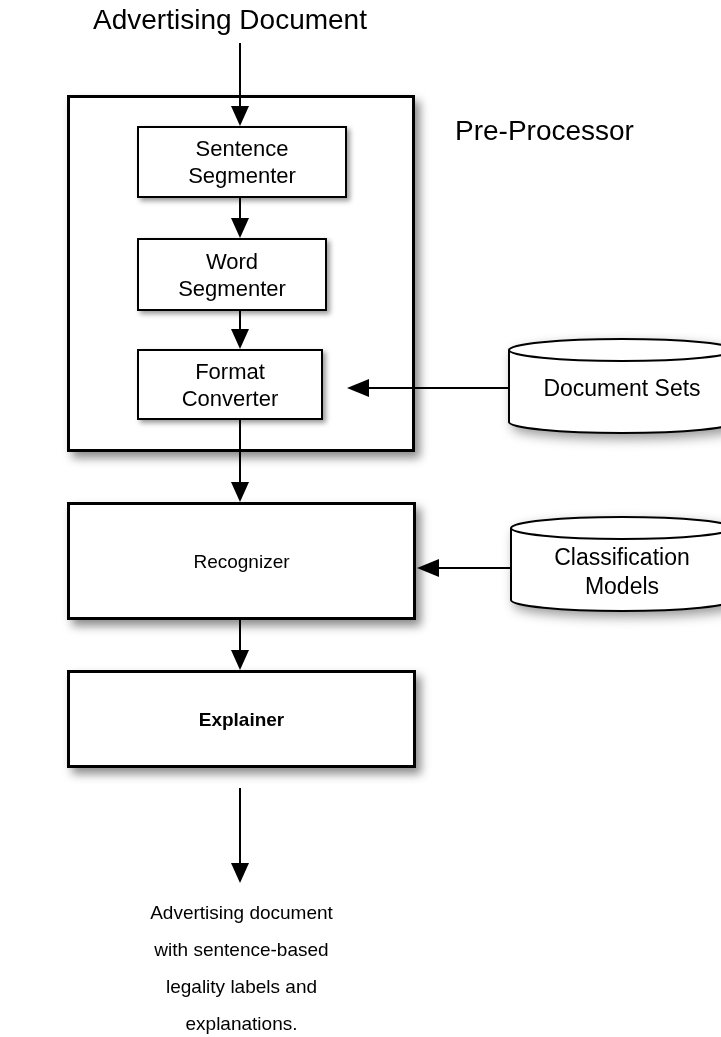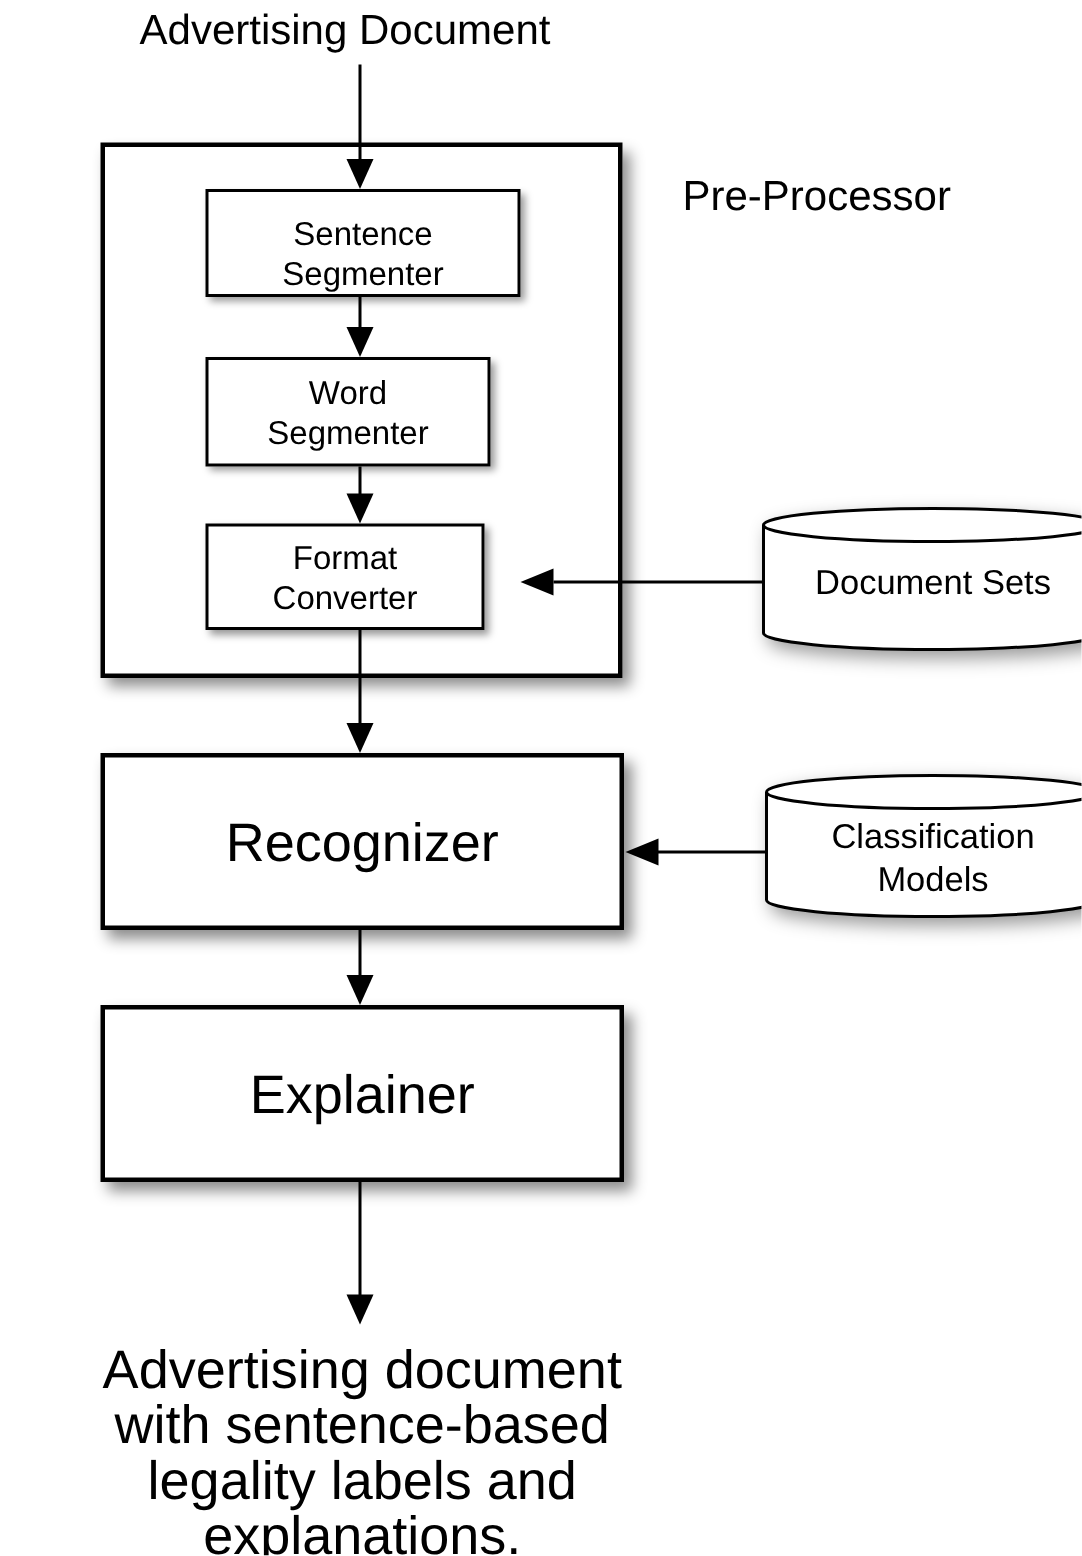--- a/index.html
+++ b/index.html
@@ -26,21 +26,21 @@
     align-items: center;
     justify-content: center;
     text-align: center;
     white-space: pre-line;
     z-index: 1;
   }
   .node.outer { border-width: 3px; z-index: 0; }
   .shadow-big   { box-shadow: 5px 6px 9px rgba(0,0,0,0.45); }
   .shadow-small { box-shadow: 3px 3px 5px rgba(0,0,0,0.40); }
 
-  .label-lg { font-size: 36px; line-height: 33px; }
+  .label-lg { font-size: 19px; line-height: 33px; }
   .label-md { font-size: 22px; line-height: 27px; }
   .heading  { font-size: 28px; line-height: 33px; }
 
   
   .vline { position: absolute; width: 2px; background: #000; z-index: 5; }
   .hline { position: absolute; height: 2px; background: #000; z-index: 5; }
   .head-down {
     position: absolute; width: 0; height: 0; z-index: 5;
     border-left: 9px solid transparent;
     border-right: 9px solid transparent;
@@ -71,21 +71,21 @@
   <div class="txt center heading" style="left:29px; top:3px; width:312px;">Advertising Document</div>
 
   <div>
     <div class="vline" style="left:194px; top:43px; height:66px;"></div>
     <div class="head-down" style="left:186px; top:106px;"></div>
   </div>
 
   <div class="node outer shadow-big" style="left:22px; top:95px; width:348px; height:357px;"></div>
   <div class="txt heading" style="left:410px; top:114px;">Pre-Processor</div>
 
-  <div class="node shadow-small label-md" style="left:92px; top:126px; width:210px; height:72px;align-items:flex-end;">
+  <div class="node shadow-small label-md" style="left:92px; top:126px; width:210px; height:72px;">
     <span>Sentence
 Segmenter</span>
   </div>
 
   <div>
     <div class="vline" style="left:194px; top:198px; height:22px;"></div>
     <div class="head-down" style="left:186px; top:218px;"></div>
   </div>
 
   <div class="node shadow-small label-md" style="left:92px; top:238px; width:190px; height:73px;">
@@ -110,21 +110,21 @@
 
   <div class="node outer shadow-big label-lg" style="left:22px; top:502px; width:349px; height:118px;">
     <span>Recognizer</span>
   </div>
 
   <div>
     <div class="vline" style="left:194px; top:620px; height:32px;"></div>
     <div class="head-down" style="left:186px; top:650px;"></div>
   </div>
 
-  <div class="node outer shadow-big label-lg" style="left:22px; top:670px; width:349px; height:118px;">
+  <div class="node outer shadow-big label-lg" style="left:22px; top:670px; width:349px; height:98px;font-weight:bold;">
     <span>Explainer</span>
   </div>
 
   <div>
     <div class="vline" style="left:194px; top:788px; height:77px;"></div>
     <div class="head-down" style="left:186px; top:863px;"></div>
   </div>
 
   <div class="txt center label-lg" style="left:10px; top:894px; width:373px; line-height:37px;">Advertising document
 with sentence-based

